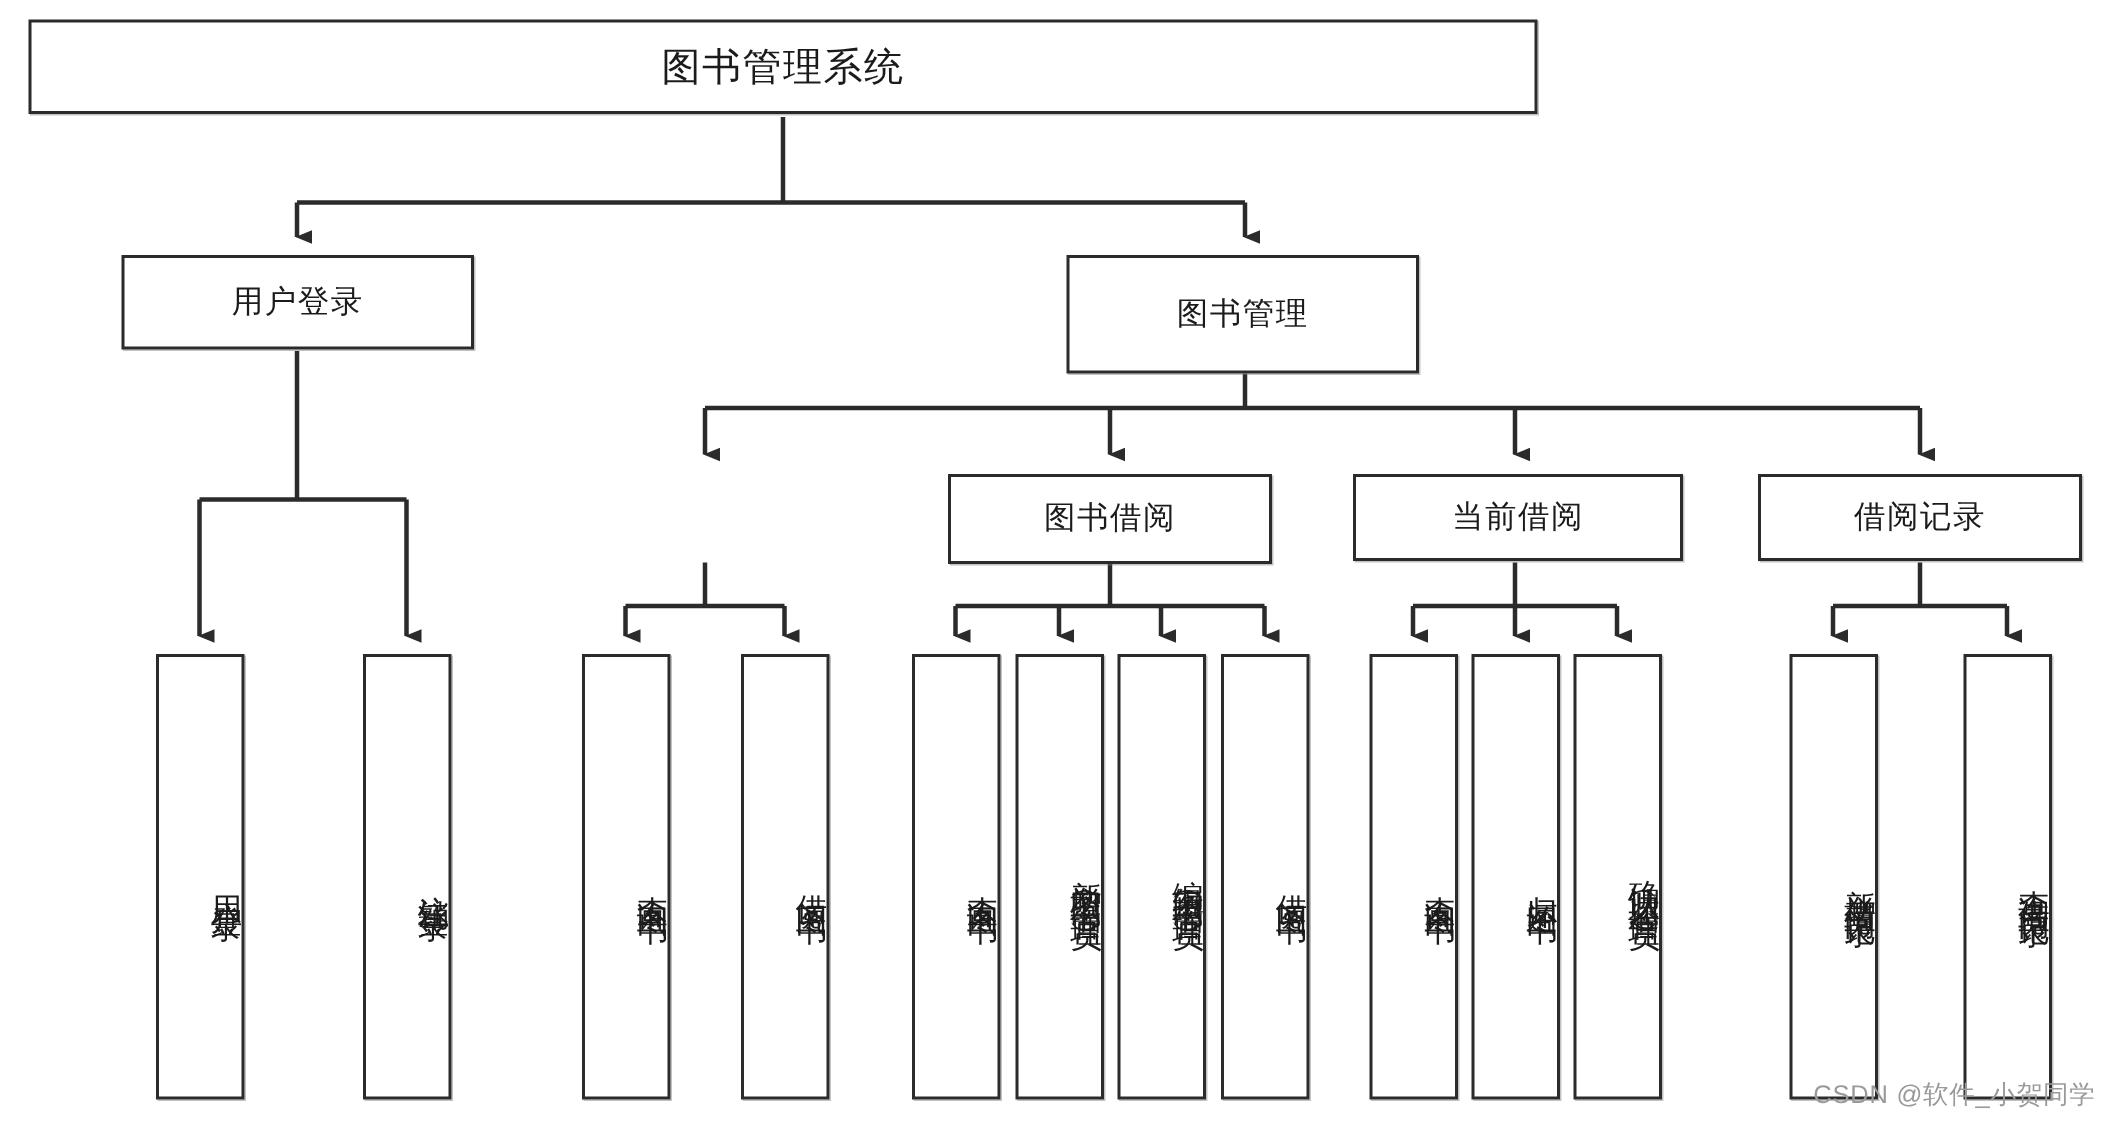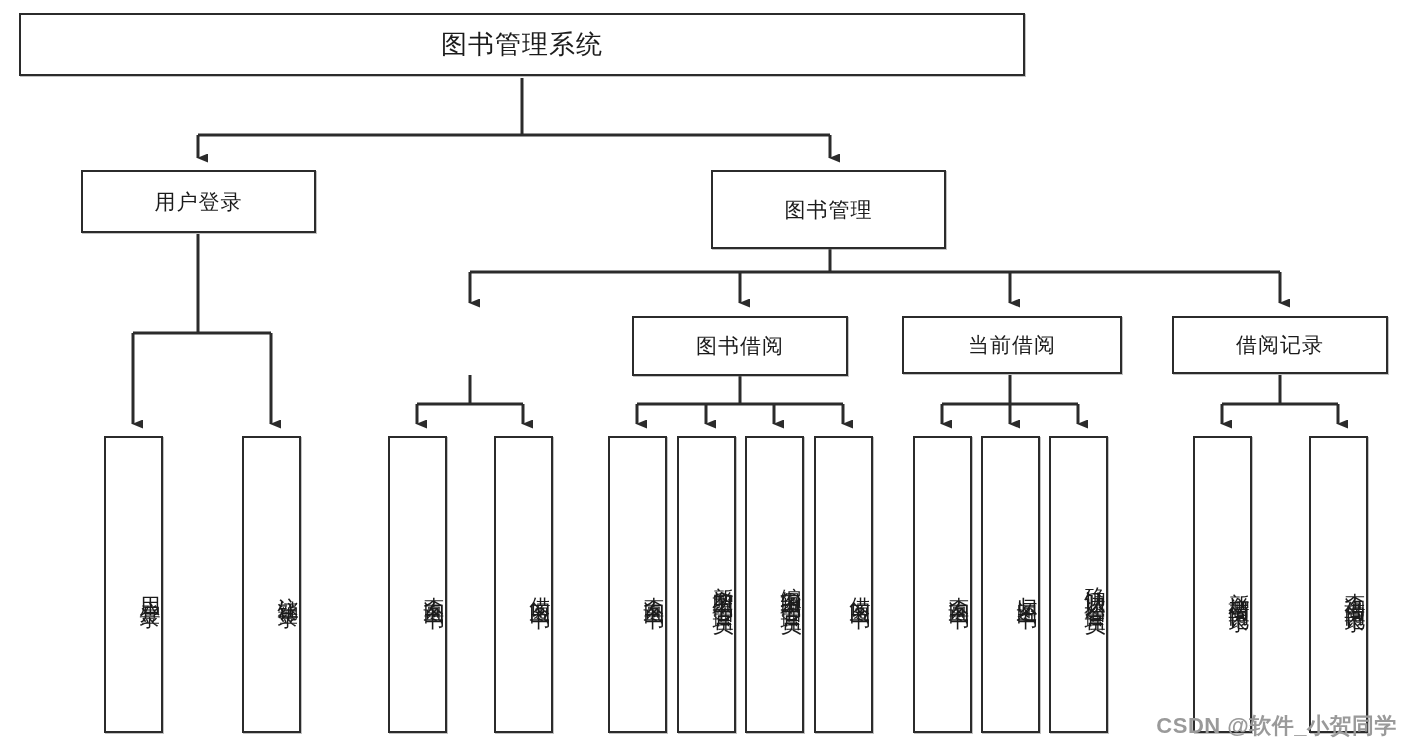--- a/index.html
+++ b/index.html
@@ -57,25 +57,24 @@
   .leaf-text {
     writing-mode: vertical-rl;
     text-orientation: upright;
     display: block;
     white-space: nowrap;
   }
   #watermark {
     position: absolute;
     right: 8px;
     bottom: 6px;
-    font-size: 22px;
+    font-size: 17px;
     color: #9a9a9a;
     letter-spacing: 0.5px;
     white-space: nowrap;
-    font-weight: bold;
   }
 </style>
 </head>
 <body>
 
 <div id="canvas">
 
   <svg id="connectors" viewBox="0 0 1405 747">
     <defs>
       <marker id="arw" markerWidth="10" markerHeight="11" refX="4.5" refY="10" orient="auto" markerUnits="userSpaceOnUse">

